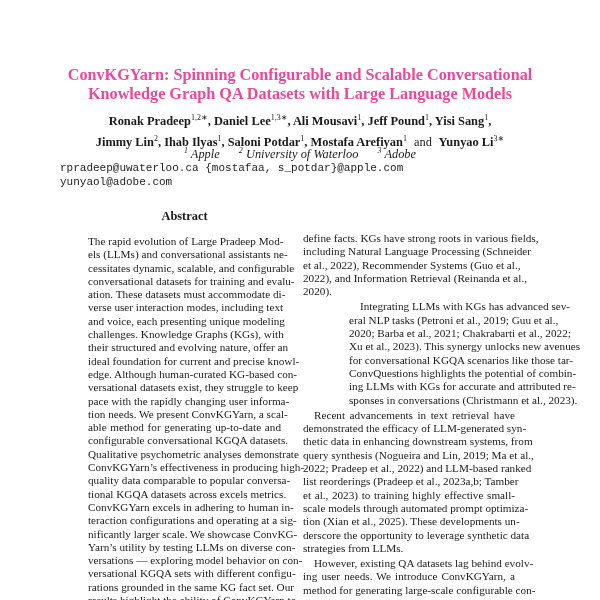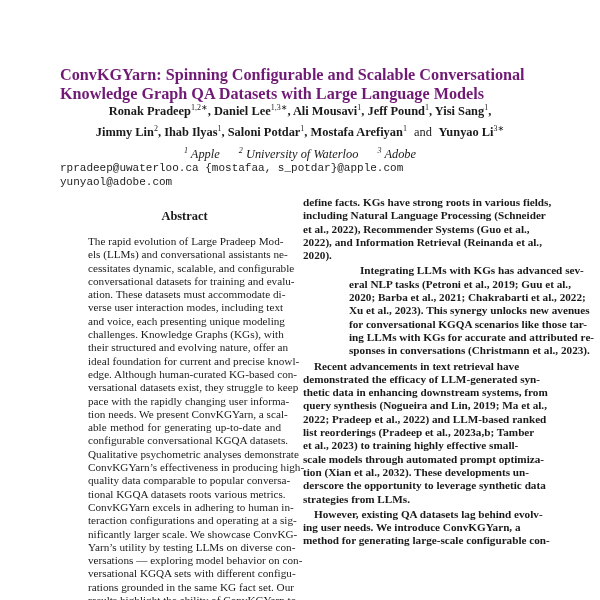--- a/index.html
+++ b/index.html
@@ -1,27 +1,27 @@
 <!DOCTYPE html>
 <html><head>
 <meta charset="utf-8">
 <style>
   html, body { margin: 0; padding: 0; background: #ffffff; }
   body { width: 600px; height: 600px; overflow: hidden; position: relative; font-family: "Liberation Serif", serif; color: #1a1a1a; }
   .page { position: absolute; left: 0; top: 0; width: 600px; height: 600px; }
-  .title { position: absolute; left: 60px; width: 480px; top: 66px; text-align: left; font-weight: bold; font-size: 16.2px; line-height: 19px; color: #701a75; }
-  .authors { position: absolute; left: 60px; width: 480px; top: 99px; text-align: center; font-weight: bold; font-size: 12.4px; line-height: 17px; }
+  .title { position: absolute; left: 60px; width: 480px; top: 66px; text-align: center; font-weight: bold; font-size: 16.2px; line-height: 19px; color: #ec4899; }
+  .authors { position: absolute; left: 60px; width: 480px; top: 109px; text-align: center; font-weight: bold; font-size: 12.4px; line-height: 17px; }
   .authors sup { font-weight: normal; font-size: 8px; }
   .affils { position: absolute; left: 60px; width: 480px; top: 143px; text-align: center; font-size: 12.4px; line-height: 15px; }
   .affils .aff { margin: 0 8px; font-style: italic; }
   .affils sup { font-size: 8px; }
   .emails { position: absolute; left: 60px; width: 480px; top: 161px; text-align: left; font-family: "Liberation Mono", monospace; font-size: 11px; line-height: 14px; color: #222; }
   .col { position: absolute; font-size: 11.2px; line-height: 13.3px; text-align: justify; }
   .col-left { left: 88px; width: 193px; top: 209px; }
-  .col-right { left: 303px; width: 212px; top: 196px; font-weight: bold; }
+  .col-right { left: 303px; width: 212px; top: 232px; }
   .abstract-heading { text-align: center; font-weight: bold; font-size: 12.4px; line-height: 15px; margin-bottom: 11px; }
   .ln { display: block; white-space: nowrap; text-align-last: justify; }
   .ln.last { text-align-last: left; }
   .col-right .ln { margin: 0; }
 </style>
 </head>
 <body>
 
 <div class="page">
 
@@ -74,21 +74,21 @@
         <span class="ln">ideal foundation for current and precise knowl-</span>
         <span class="ln">edge. Although human-curated KG-based con-</span>
         <span class="ln">versational datasets exist, they struggle to keep</span>
         <span class="ln">pace with the rapidly changing user informa-</span>
         <span class="ln">tion needs. We present ConvKGYarn, a scal-</span>
         <span class="ln">able method for generating up-to-date and</span>
         <span class="ln">configurable conversational KGQA datasets.</span>
         <span class="ln">Qualitative psychometric analyses demonstrate</span>
         <span class="ln">ConvKGYarn’s effectiveness in producing high-</span>
         <span class="ln">quality data comparable to popular conversa-</span>
-        <span class="ln">tional KGQA datasets roots various metrics.</span>
+        <span class="ln">tional KGQA datasets across excels metrics.</span>
         <span class="ln">ConvKGYarn excels in adhering to human in-</span>
         <span class="ln">teraction configurations and operating at a sig-</span>
         <span class="ln">nificantly larger scale. We showcase ConvKG-</span>
         <span class="ln">Yarn’s utility by testing LLMs on diverse con-</span>
         <span class="ln">versations — exploring model behavior on con-</span>
         <span class="ln">versational KGQA sets with different configu-</span>
         <span class="ln">rations grounded in the same KG fact set. Our</span>
         <span class="ln">results highlight the ability of ConvKGYarn to</span>
       </div>
   </div>
@@ -100,33 +100,34 @@
         <span class="ln">et al., 2022), Recommender Systems (Guo et al.,</span>
         <span class="ln">2022), and Information Retrieval (Reinanda et al.,</span>
         <span class="ln last">2020).</span>
       </div>
       <div style="margin-top: 2px; margin-left: 46px;">
         <span class="ln" style="text-indent: 11px;">Integrating LLMs with KGs has advanced sev-</span>
         <span class="ln">eral NLP tasks (Petroni et al., 2019; Guu et al.,</span>
         <span class="ln">2020; Barba et al., 2021; Chakrabarti et al., 2022;</span>
         <span class="ln">Xu et al., 2023). This synergy unlocks new avenues</span>
         <span class="ln">for conversational KGQA scenarios like those tar-</span>
+        <span class="ln">ConvQuestions highlights the potential of combin-</span>
         <span class="ln">ing LLMs with KGs for accurate and attributed re-</span>
         <span class="ln last">sponses in conversations (Christmann et al., 2023).</span>
       </div>
       <div style="margin-top: 2px;">
         <span class="ln" style="text-indent: 11px;">Recent advancements in text retrieval have</span>
         <span class="ln">demonstrated the efficacy of LLM-generated syn-</span>
         <span class="ln">thetic data in enhancing downstream systems, from</span>
         <span class="ln">query synthesis (Nogueira and Lin, 2019; Ma et al.,</span>
         <span class="ln">2022; Pradeep et al., 2022) and LLM-based ranked</span>
         <span class="ln">list reorderings (Pradeep et al., 2023a,b; Tamber</span>
         <span class="ln">et al., 2023) to training highly effective small-</span>
         <span class="ln">scale models through automated prompt optimiza-</span>
-        <span class="ln">tion (Xian et al., 2032). These developments un-</span>
+        <span class="ln">tion (Xian et al., 2025). These developments un-</span>
         <span class="ln">derscore the opportunity to leverage synthetic data</span>
         <span class="ln last">strategies from LLMs.</span>
       </div>
       <div style="margin-top: 2px;">
         <span class="ln" style="text-indent: 11px;">However, existing QA datasets lag behind evolv-</span>
         <span class="ln">ing user needs. We introduce ConvKGYarn, a</span>
         <span class="ln">method for generating large-scale configurable con-</span>
       </div>
     </div>
 

